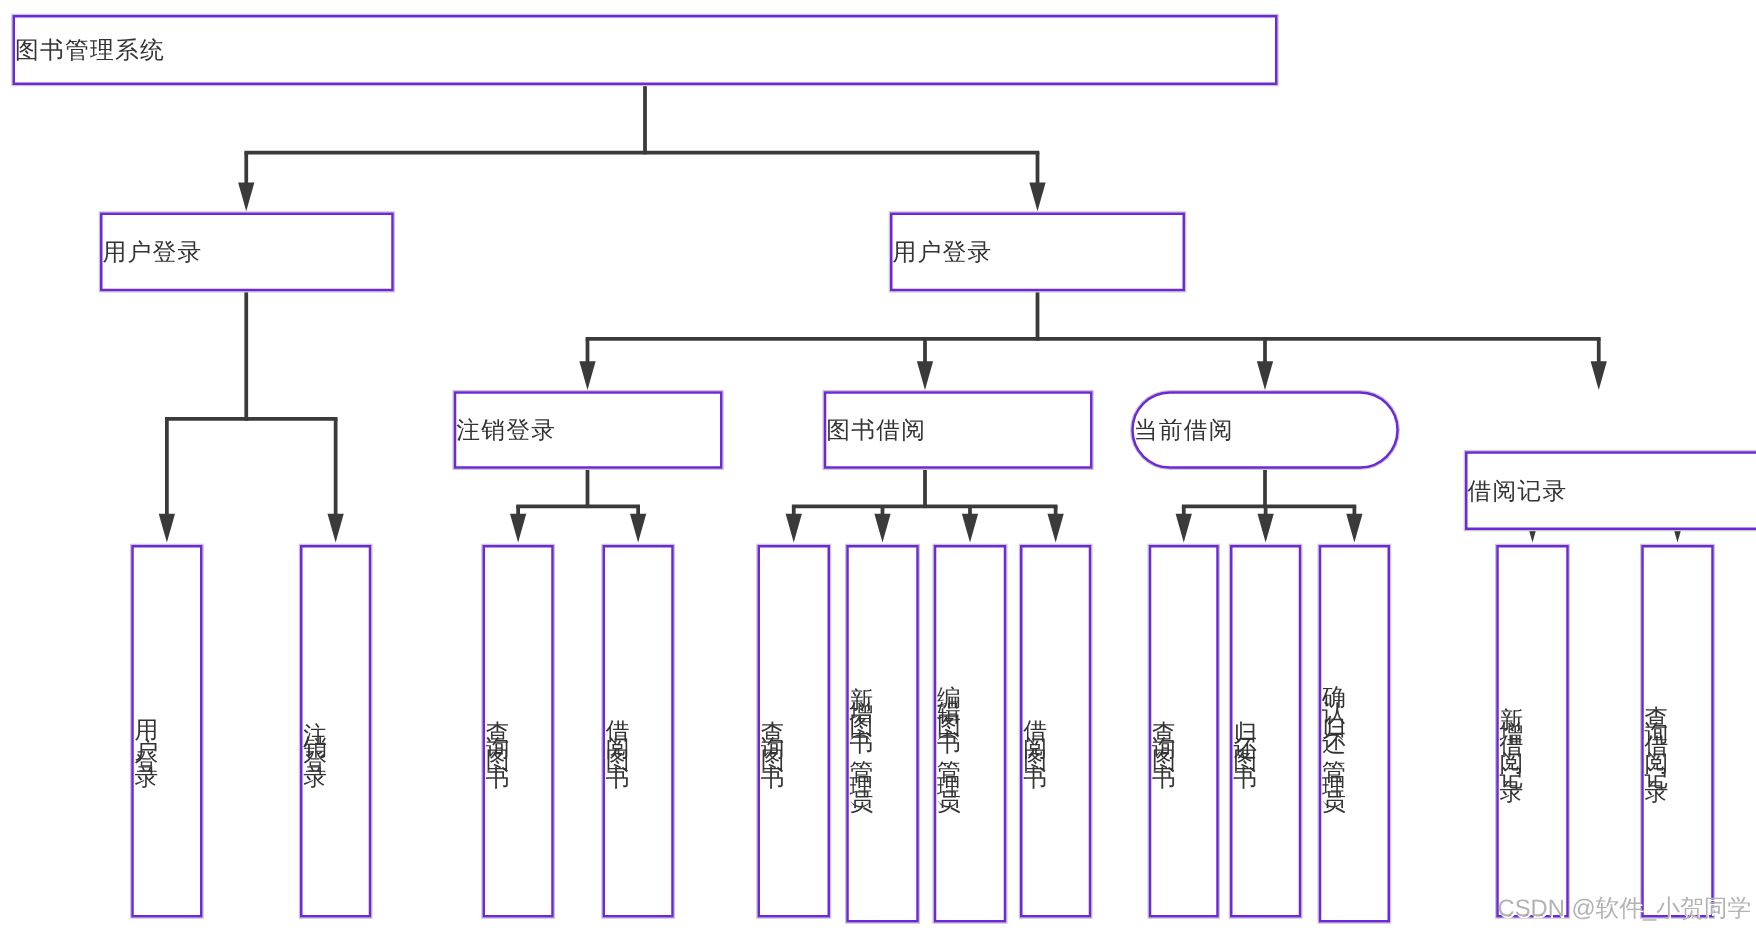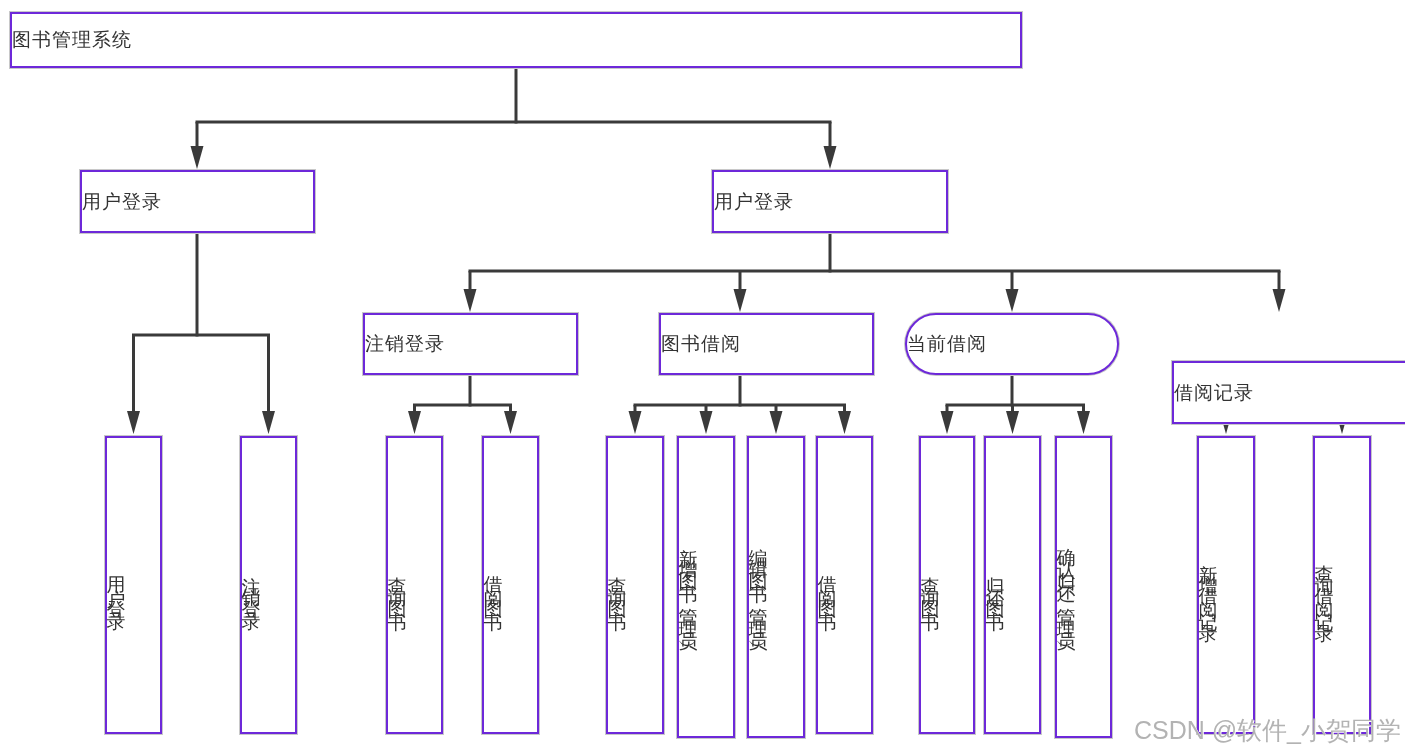--- a/index.html
+++ b/index.html
@@ -50,21 +50,21 @@
     text-orientation: mixed;
     font-size: 19px;
     letter-spacing: 12px;
     line-height: 1;
     color: #333;
   }
   .watermark {
     position: absolute;
     right: 4px;
     top: 714px;
-    font-size: 25px;
+    font-size: 19px;
     color: #b3b3b3;
     text-shadow: 1px 1px 0 #ffffff;
     white-space: nowrap;
     text-align: center;
   }
 </style>
 </head>
 <body>
 
 <div class="canvas">

